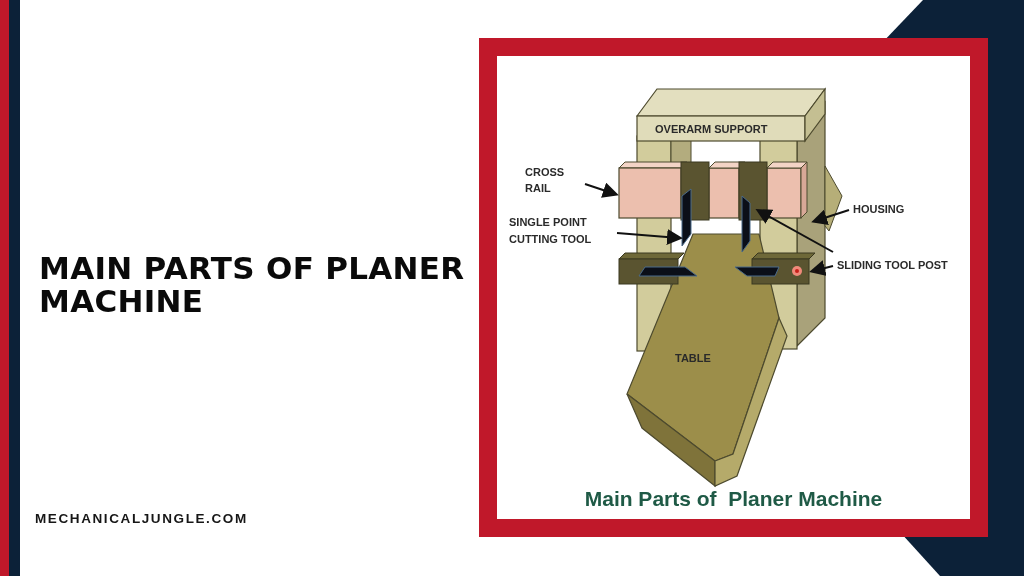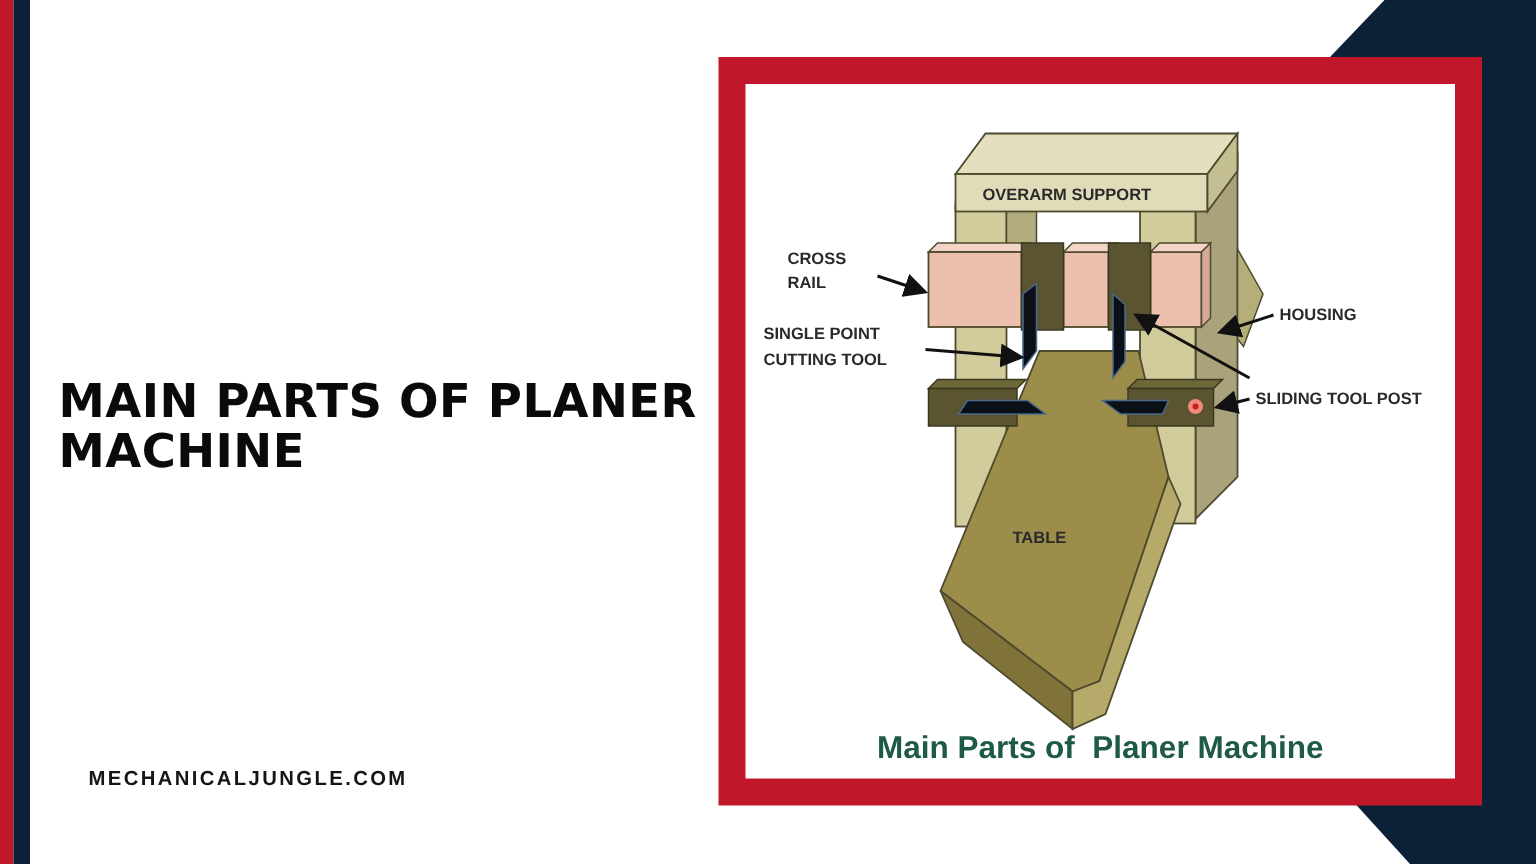--- a/index.html
+++ b/index.html
@@ -11,21 +11,21 @@
 
     .navy-shape { position: absolute; left: 0; top: 0; width: 1024px; height: 576px; pointer-events: none; }
 
     .headline {
       position: absolute; left: 39px; top: 252px; width: 430px;
       font-family: "DejaVu Sans", sans-serif; font-weight: bold;
       font-size: 31px; line-height: 33px; color: #0a0a0a; letter-spacing: 0.3px;
       text-transform: uppercase;
     }
     .site-url {
-      position: absolute; left: 47px; top: 511px;
+      position: absolute; left: 23px; top: 511px;
       font-family: "Liberation Sans", sans-serif; font-weight: bold;
       font-size: 13.5px; letter-spacing: 1.6px; color: #161616; padding-left: 12px;
     }
 
     .frame {
       position: absolute; left: 479px; top: 38px; width: 509px; height: 499px;
       background: #c0182a; padding: 18px;
     }
     .frame-inner {
       position: relative; width: 100%; height: 100%; background: #ffffff; overflow: hidden;

